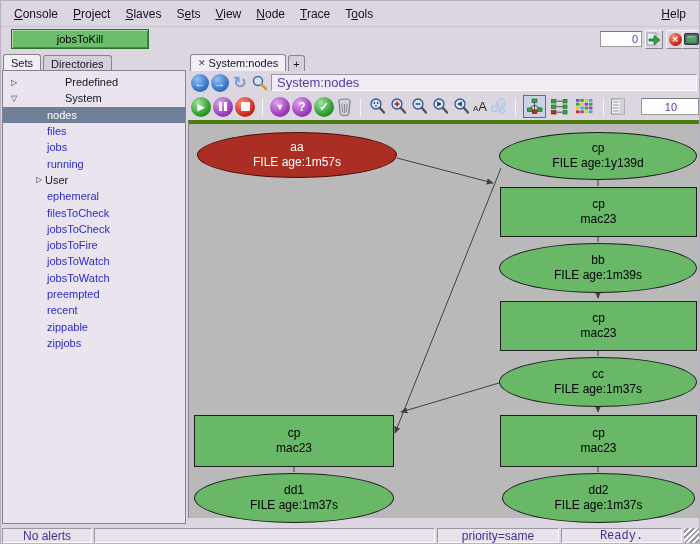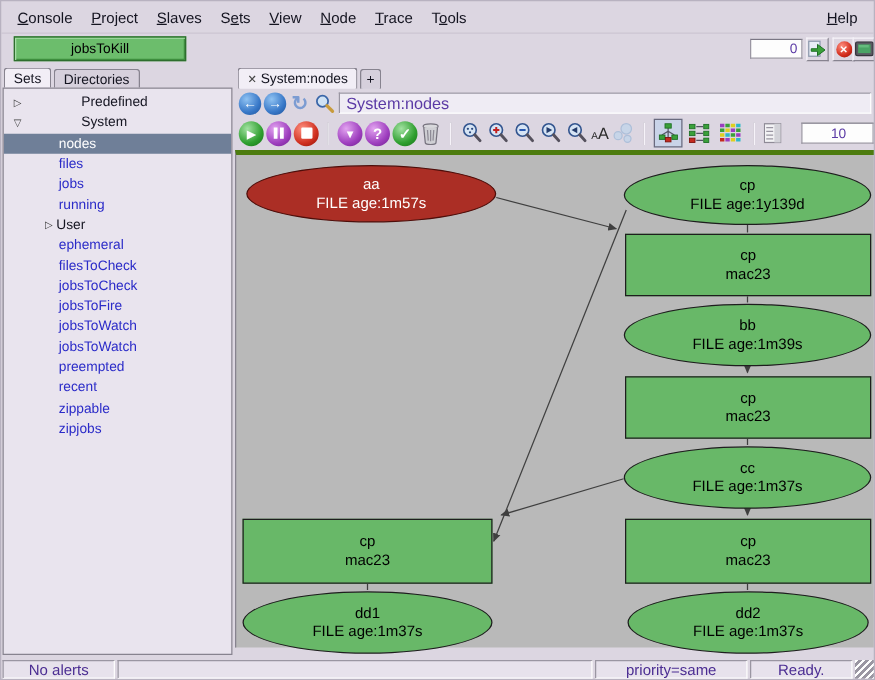--- a/index.html
+++ b/index.html
@@ -86,21 +86,21 @@
          font-size:12px;line-height:1.25;cursor:default;}
   .gnode.ellipse{border-radius:50%;}
   .gnode.ok{background:var(--node_green);border:1px solid #1e1e1e;color:#000;}
   .gnode.error{background:var(--node_red);border:1px solid #4e0e0a;color:#fff;}
   .edges{position:absolute;left:0;top:0;width:513px;height:408px;pointer-events:none;}
 
   
   .statusbar{position:absolute;left:0;top:527px;width:700px;height:15px;display:flex;gap:2px;padding:0 1px;}
   .sseg{border:1px solid;border-color:#9a96a2 #fdfdfd #fdfdfd #9a96a2;background:#e7e2ec;
         font-size:12px;color:var(--status_text);display:flex;align-items:center;justify-content:center;}
-  .s1{width:90px;} .s2{flex:1;} .s3{width:122px;} .s4{width:82px;}
+  .s1{width:90px;} .s2{flex:1;} .s3{width:122px;} .s4{width:121px;font-family:Liberation Mono, monospace;}
   .grip{width:16px;background:repeating-linear-gradient(135deg,#fdfdfd 0 2px,#9a96a2 2px 4px);}
 </style>
 </head>
 <body>
 
 <div class="window">
 
   <div class="menubar">
     <span class="menu-item"><u>C</u>onsole</span>
     <span class="menu-item"><u>P</u>roject</span>

